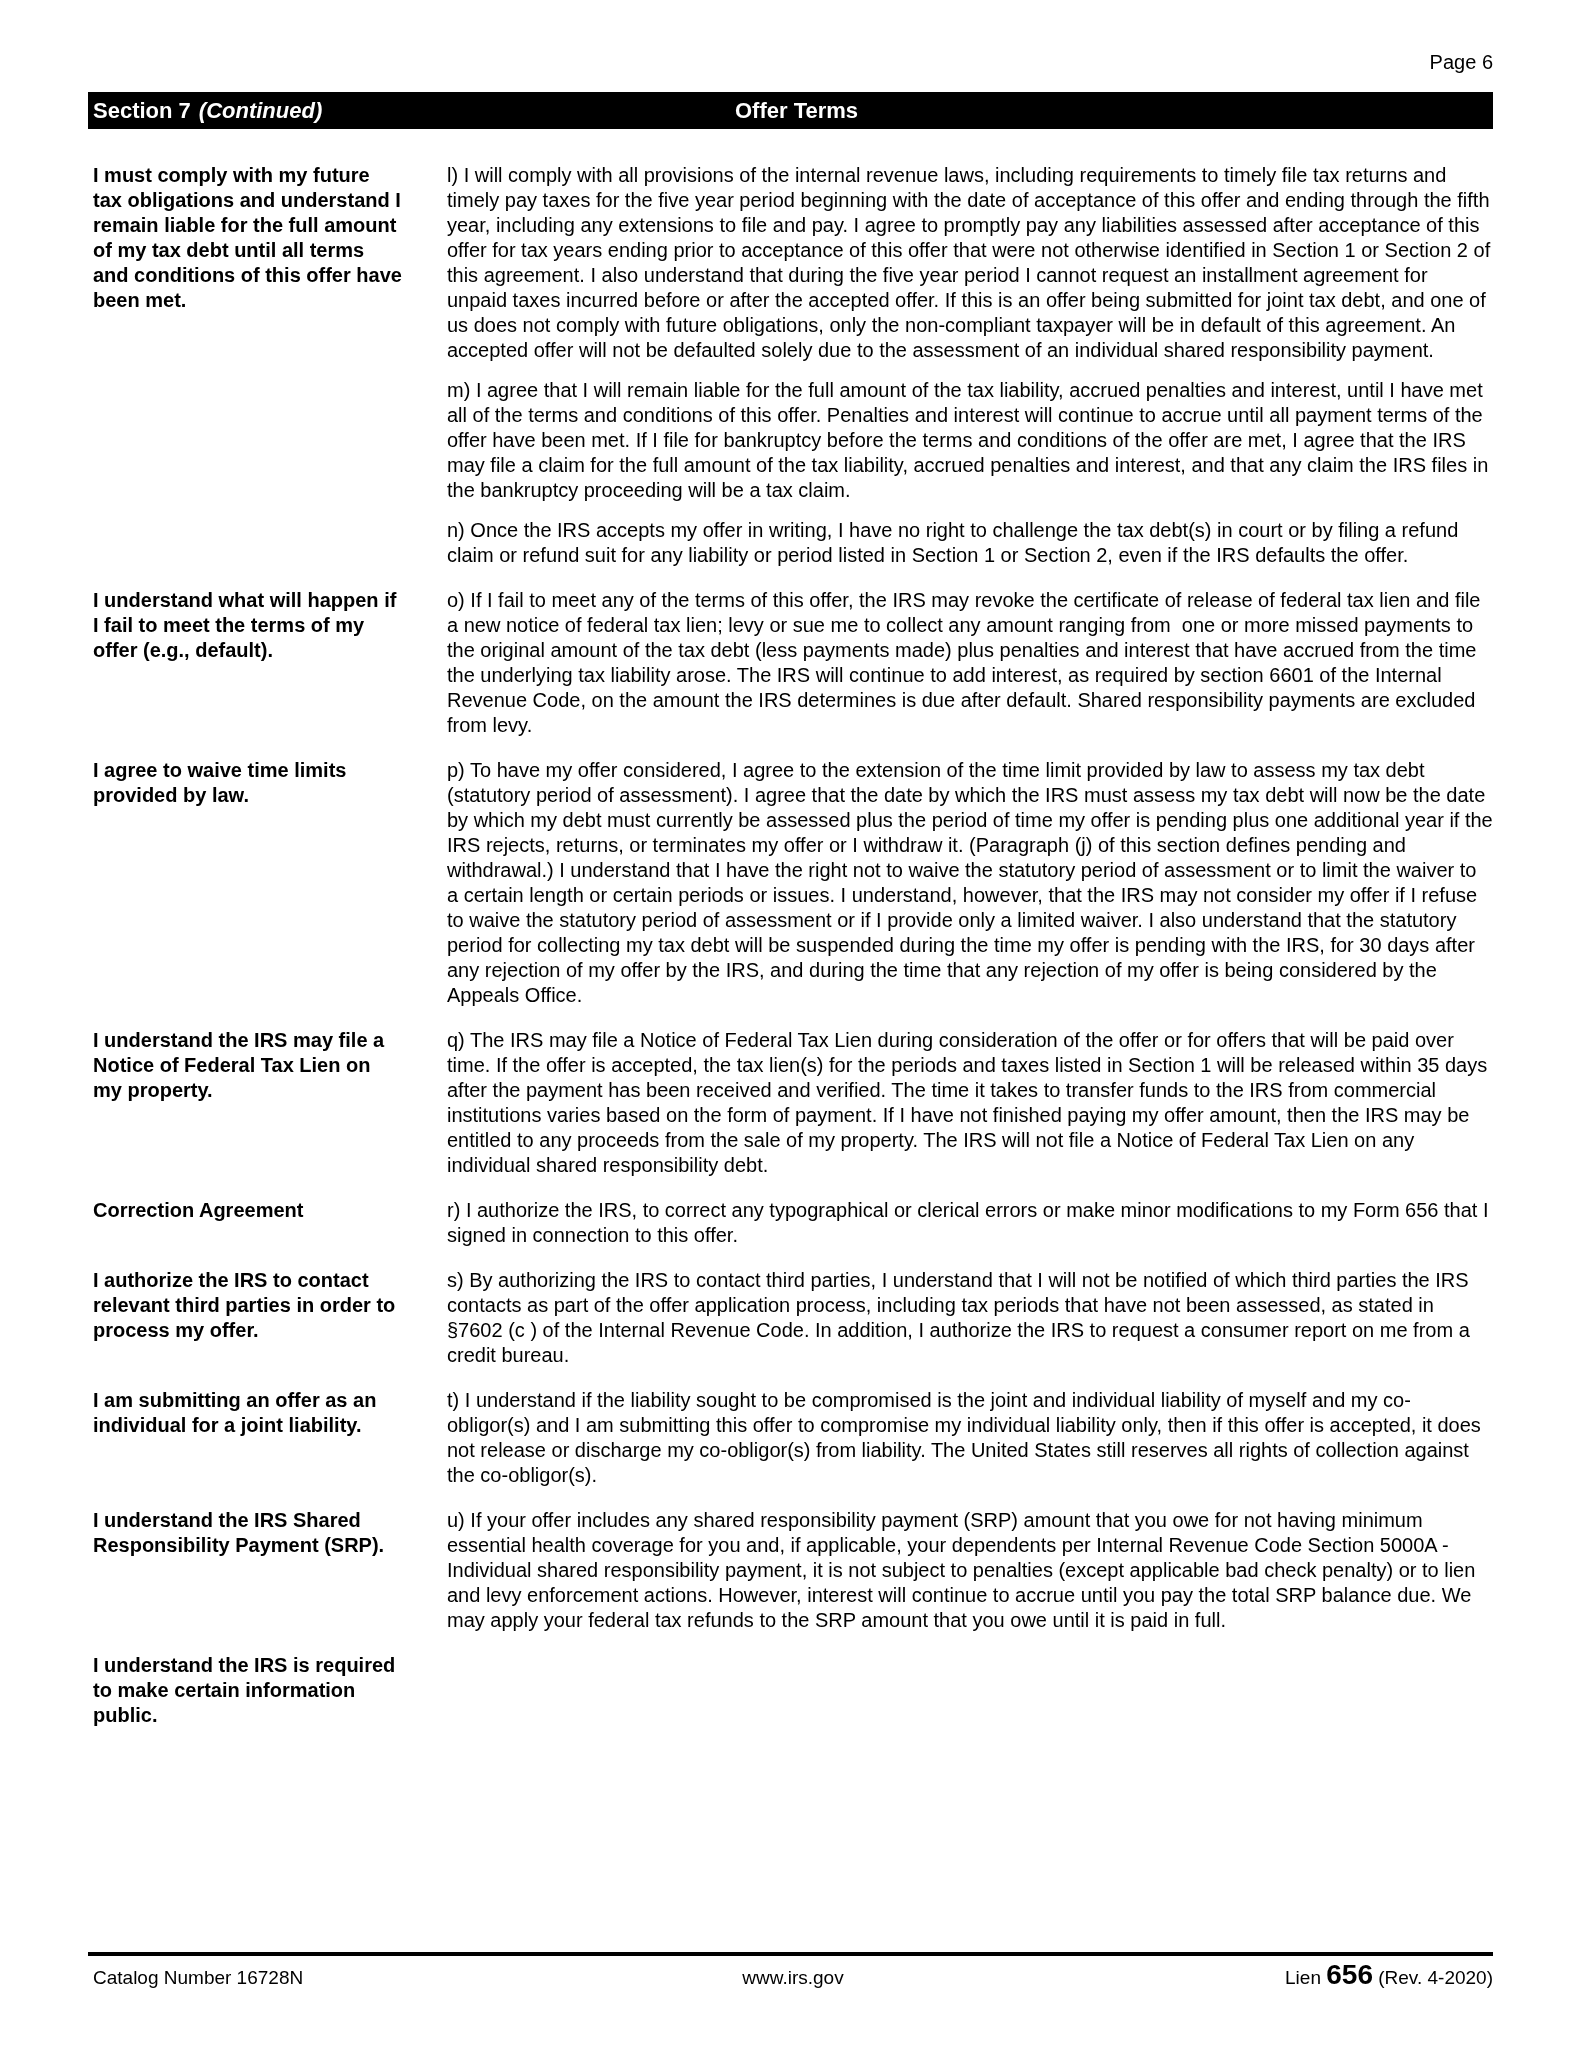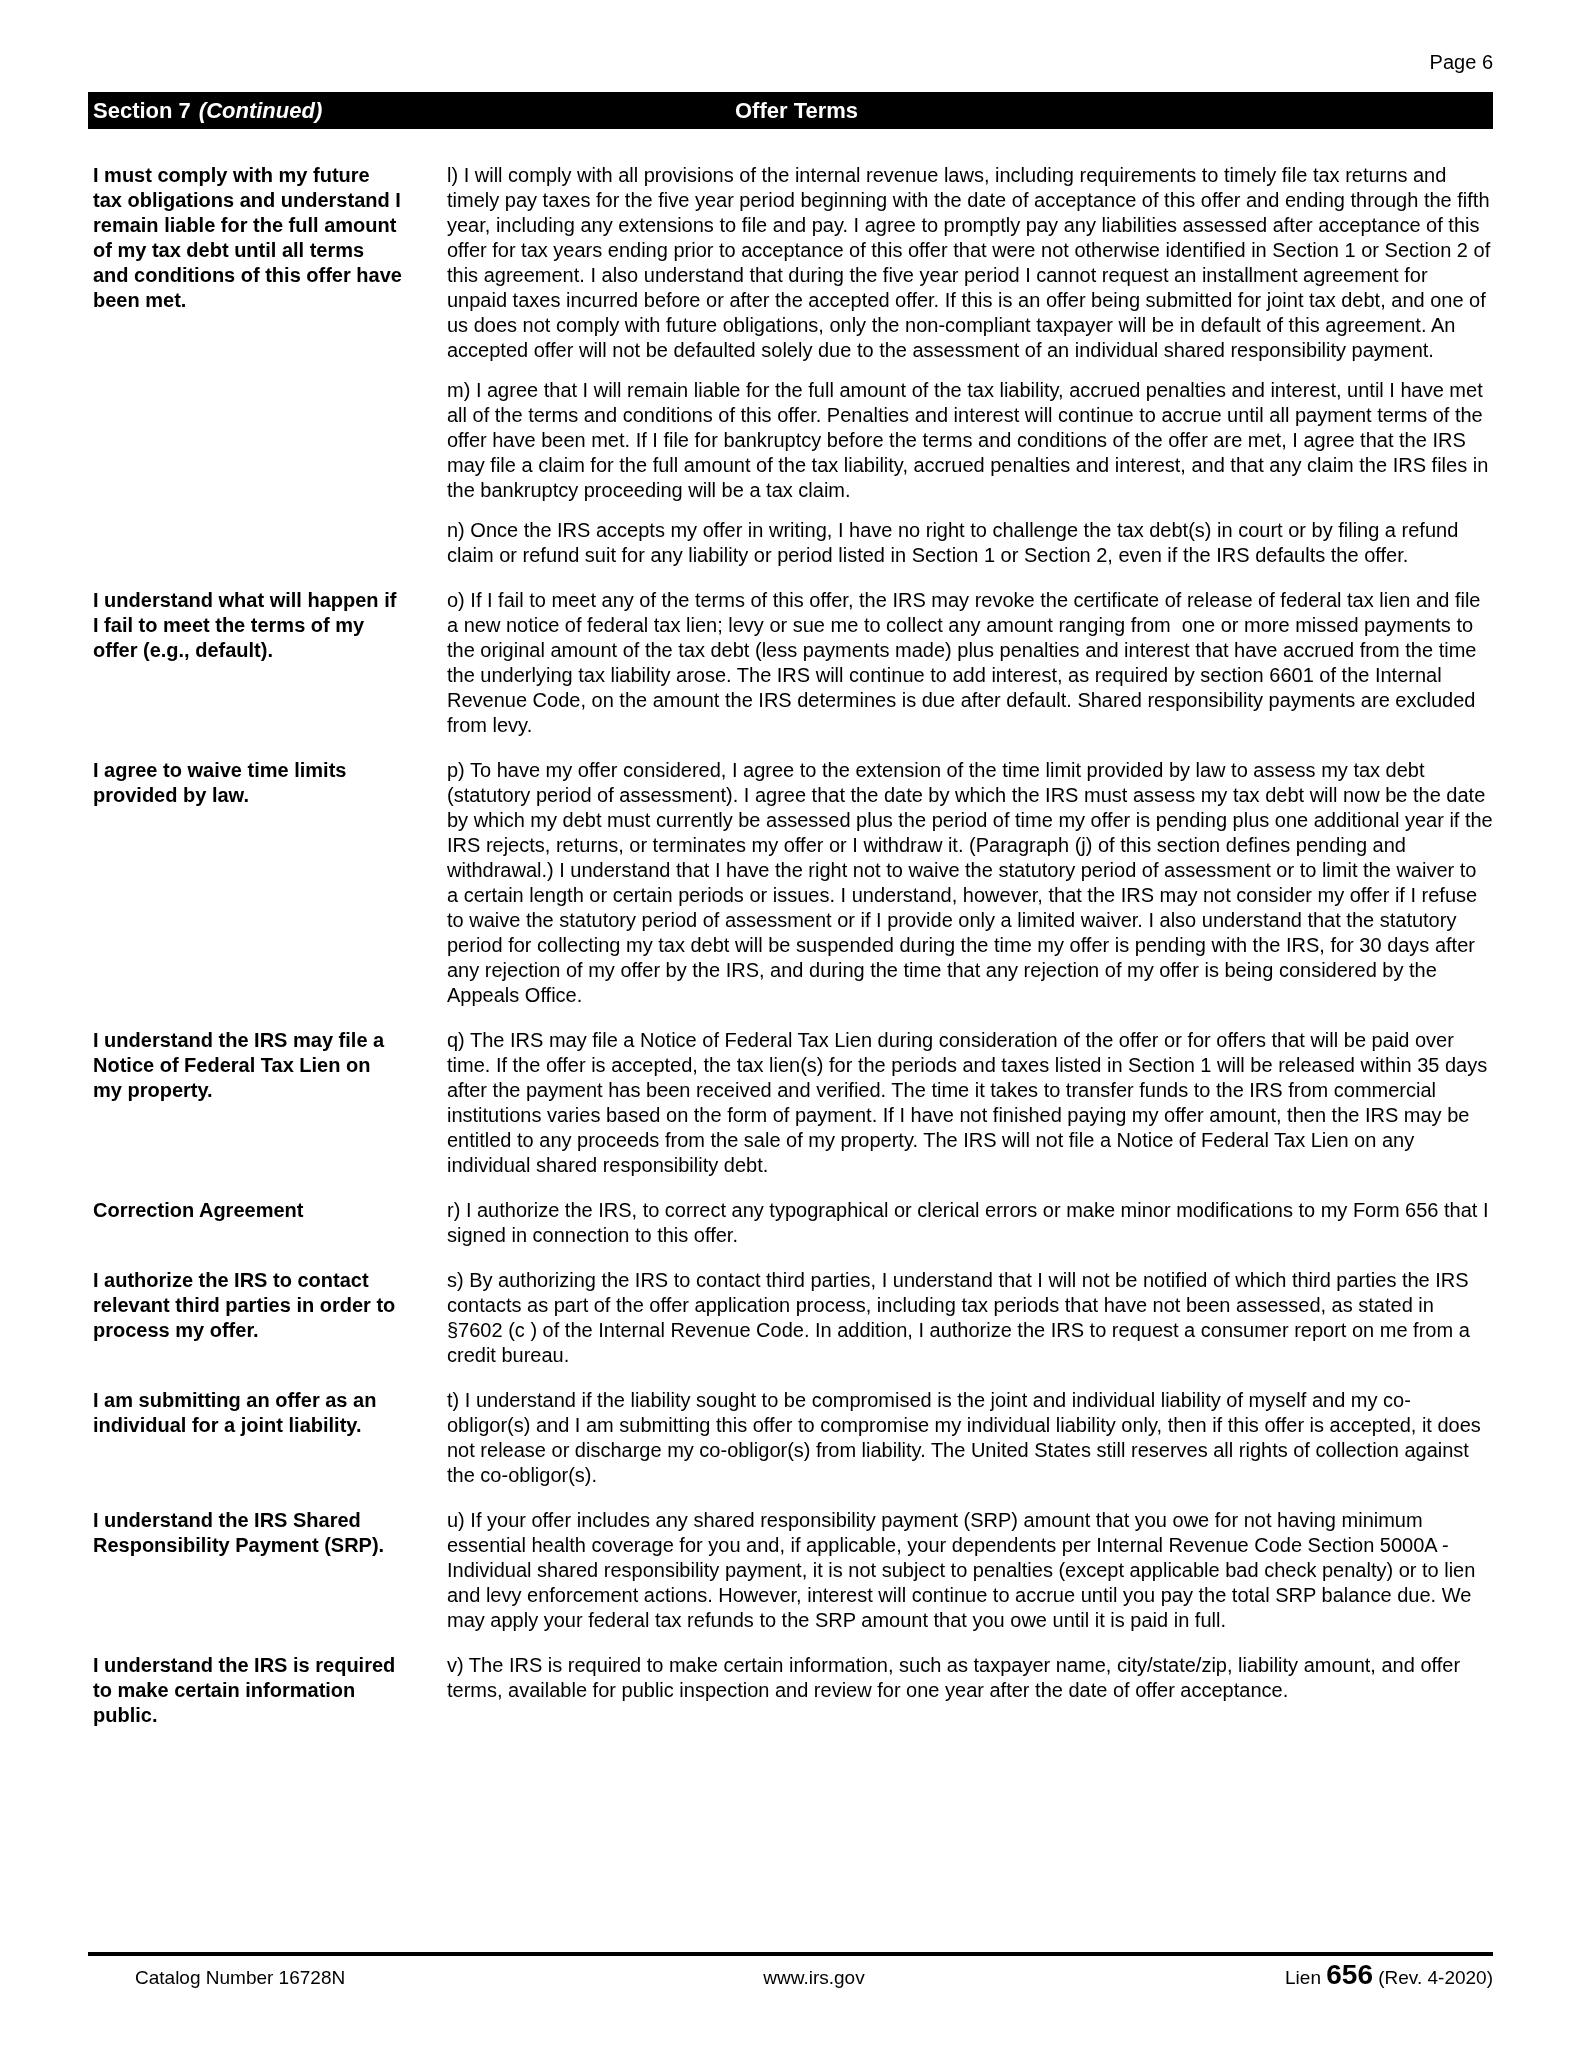--- a/index.html
+++ b/index.html
@@ -92,21 +92,21 @@
   .footer {
     position: absolute;
     top: 1962px;
     left: 88px;
     width: 1405px;
     display: flex;
     align-items: baseline;
     font-size: 19px;
     line-height: 25px;
   }
-  .footer-left  { flex: 1; text-align: left; padding-left: 5px; margin-left: 42px; }
+  .footer-left  { flex: 1; text-align: left; padding-left: 5px; }
   .footer-center{ flex: 1; text-align: center; }
   .footer-right { flex: 1; text-align: right; }
   .form-number  { font-size: 28px; font-weight: bold; }
 </style>
 </head>
 <body>
 
 <div class="page-number">Page 6</div>
 
 <div class="header-bar">
@@ -154,23 +154,20 @@
   <div class="term-content">
     <p>t) I understand if the liability sought to be compromised is the joint and individual liability of myself and my co-obligor(s) and I am submitting this offer to compromise my individual liability only, then if this offer is accepted, it does not release or discharge my co-obligor(s) from liability. The United States still reserves all rights of collection against the co-obligor(s).</p>
   </div>
 
   <div class="term-label">I understand the IRS Shared Responsibility Payment (SRP).</div>
   <div class="term-content">
     <p>u) If your offer includes any shared responsibility payment (SRP) amount that you owe for not having minimum essential health coverage for you and, if applicable, your dependents per Internal Revenue Code Section 5000A - Individual shared responsibility payment, it is not subject to penalties (except applicable bad check penalty) or to lien and levy enforcement actions. However, interest will continue to accrue until you pay the total SRP balance due. We may apply your federal tax refunds to the SRP amount that you owe until it is paid in full.</p>
   </div>
 
   <div class="term-label">I understand the IRS is required to make certain information public.</div>
-  <div class="term-content">
-    <p>v) The IRS is required to make certain information, such as taxpayer name, city/state/zip, liability amount, and offer terms, available for public inspection and review for one year after the date of offer acceptance.</p>
-  </div>
 
 </div>
 
 <div class="footer-rule"></div>
 
 <div class="footer">
   <span class="footer-left">Catalog Number 16728N</span>
   <span class="footer-center">www.irs.gov</span>
   <span class="footer-right">
     <span>Lien</span>

